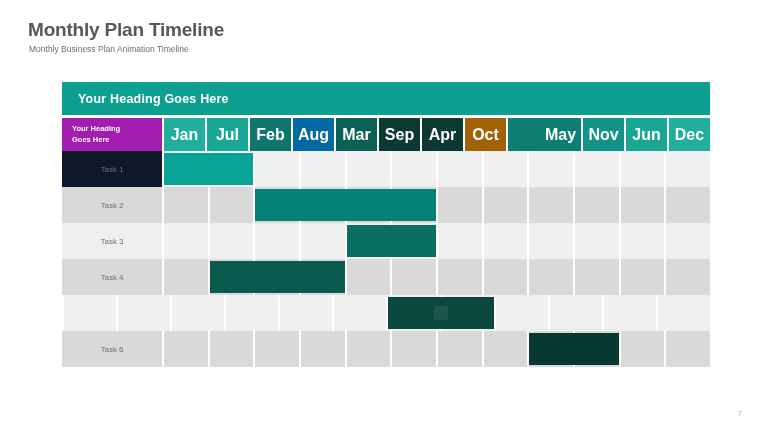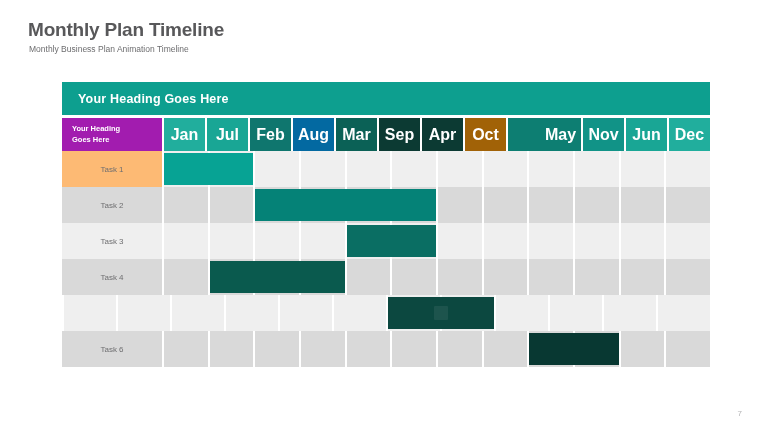--- a/index.html
+++ b/index.html
@@ -127,21 +127,21 @@
             <span>Jun</span>
           </div>
           <div class="month-cell" style="background: rgb(33, 174, 157);">
             <span>Dec</span>
           </div>
         </div>
     </div>
 
     <div id="task-rows">
         <div class="task-row">
-          <div class="task-label" style="background: #fdba74; color: rgb(110, 110, 112);">Task 1</div>
+          <div class="task-label" style="background: #0f172a; color: rgb(110, 110, 112);">Task 1</div>
           <div class="grid-area">
             <div class="grid-cell" style="background: rgb(239, 239, 239);"></div>
             <div class="grid-cell" style="background: rgb(239, 239, 239);"></div>
             <div class="grid-cell" style="background: rgb(239, 239, 239);"></div>
             <div class="grid-cell" style="background: rgb(239, 239, 239);"></div>
             <div class="grid-cell" style="background: rgb(239, 239, 239);"></div>
             <div class="grid-cell" style="background: rgb(239, 239, 239);"></div>
             <div class="grid-cell" style="background: rgb(239, 239, 239);"></div>
             <div class="grid-cell" style="background: rgb(239, 239, 239);"></div>
             <div class="grid-cell" style="background: rgb(239, 239, 239);"></div>

